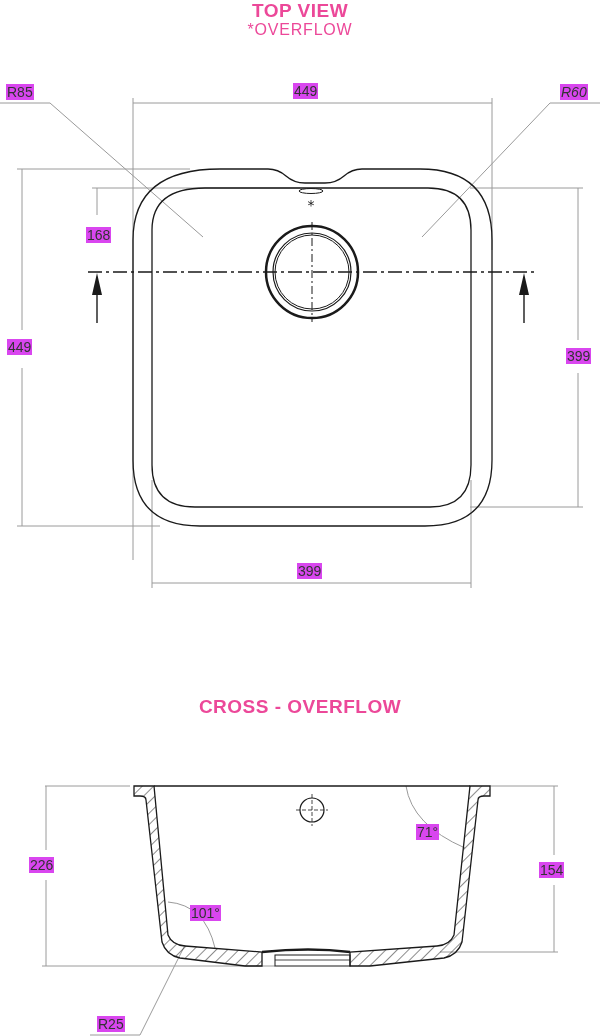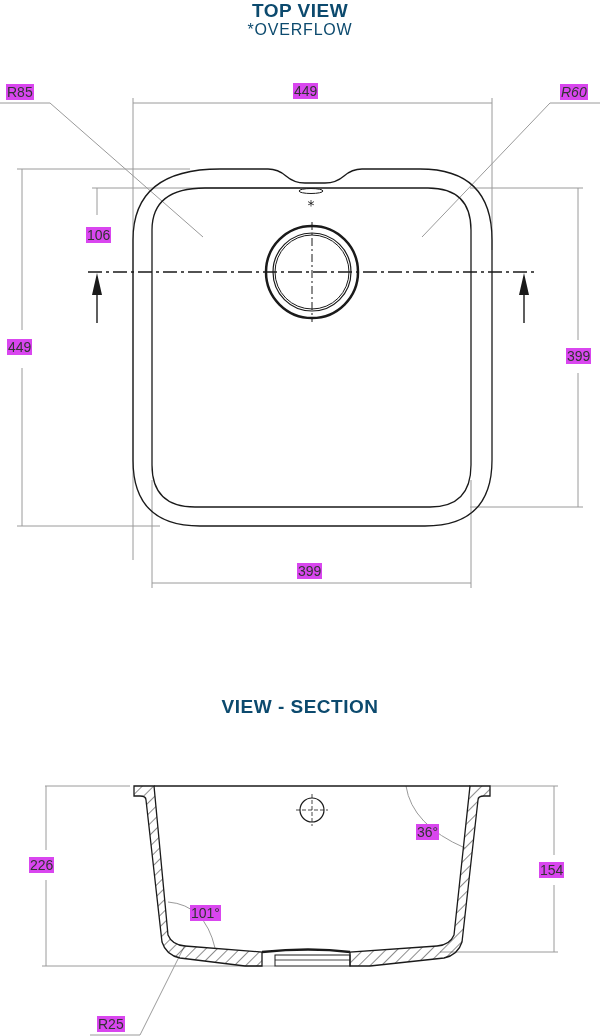--- a/index.html
+++ b/index.html
@@ -1,29 +1,29 @@
 <!DOCTYPE html>
 <html><head>
   <meta charset="utf-8">
   <style>
     html, body { margin: 0; padding: 0; background: #ffffff; }
     body { width: 600px; height: 1036px; position: relative; overflow: hidden; font-family: "Liberation Sans", sans-serif; color: #3c3c3c; }
-    .title { position: absolute; left: 0; width: 600px; text-align: center; font-weight: bold; color: #0c4a6e; letter-spacing: 0.5px; }
+    .title { position: absolute; left: 0; width: 600px; text-align: center; font-weight: bold; color: #ec4899; letter-spacing: 0.5px; }
     #top-title { top: 0px; font-size: 19px; }
     #top-sub { top: 21px; font-size: 16px; font-weight: normal; letter-spacing: 0.8px; }
     #cross-title { top: 696px; font-size: 19px; }
     .dim { position: absolute; font-size: 14px; color: #333; background: #d946ef; padding: 0 1px; line-height: 16px; }
     svg { position: absolute; left: 0; top: 0; }
   </style>
 </head>
 <body>
 
 <div class="title" id="top-title">TOP VIEW</div>
 <div class="title" id="top-sub">*OVERFLOW</div>
-<div class="title" id="cross-title">VIEW - SECTION</div>
+<div class="title" id="cross-title">CROSS - OVERFLOW</div>
 
 <svg width="600" height="680">
   <g stroke="#9a9a9a" stroke-width="1" fill="none">
 
     <line x1="133" y1="103" x2="492" y2="103"></line>
     <line x1="133" y1="98" x2="133" y2="560"></line>
     <line x1="492" y1="98" x2="492" y2="250"></line>
 
     <line x1="22" y1="169" x2="22" y2="330"></line>
     <line x1="22" y1="368" x2="22" y2="526"></line>
@@ -70,21 +70,21 @@
   </g>
   <g>
     <line x1="524" y1="323" x2="524" y2="290" stroke="#1a1a1a" stroke-width="1.4"></line>
     <polygon points="524,273 519,295 529,295" fill="#1a1a1a"></polygon>
   </g>
 </svg>
 
 <div class="dim" style="left:293px;top:83px;">449</div>
 <div class="dim" style="left:6px;top:84px;">R85</div>
 <div class="dim" style="left:560px;top:84px;font-style:italic;">R60</div>
-<div class="dim" style="left:86px;top:227px;">106</div>
+<div class="dim" style="left:86px;top:227px;">168</div>
 <div class="dim" style="left:7px;top:339px;">449</div>
 <div class="dim" style="left:566px;top:348px;">399</div>
 <div class="dim" style="left:297px;top:563px;">399</div>
 
 <svg width="600" height="1036" style="pointer-events:none;">
   <defs>
     <pattern id="hatch" patternUnits="userSpaceOnUse" width="8" height="8" patternTransform="rotate(45)">
       <line x1="0" y1="0" x2="0" y2="8" stroke="#1a1a1a" stroke-width="1"></line>
     </pattern>
   </defs>
@@ -118,14 +118,14 @@
   <g>
     <circle cx="312" cy="810" r="12" fill="none" stroke="#1a1a1a" stroke-width="1.2"></circle>
     <line x1="296" y1="810" x2="328" y2="810" stroke="#1a1a1a" stroke-width="0.8" stroke-dasharray="4,2"></line>
     <line x1="312" y1="794" x2="312" y2="826" stroke="#1a1a1a" stroke-width="0.8" stroke-dasharray="4,2"></line>
   </g>
 </svg>
 
 <div class="dim" style="left:29px;top:857px;">226</div>
 <div class="dim" style="left:539px;top:862px;">154</div>
 <div class="dim" style="left:180px;top:905px;margin-left:10px;">101°</div>
-<div class="dim" style="left:416px;top:824px;">36°</div>
+<div class="dim" style="left:416px;top:824px;">71°</div>
 <div class="dim" style="left:97px;top:1016px;text-align:right;">R25</div>
 
 </body></html>

